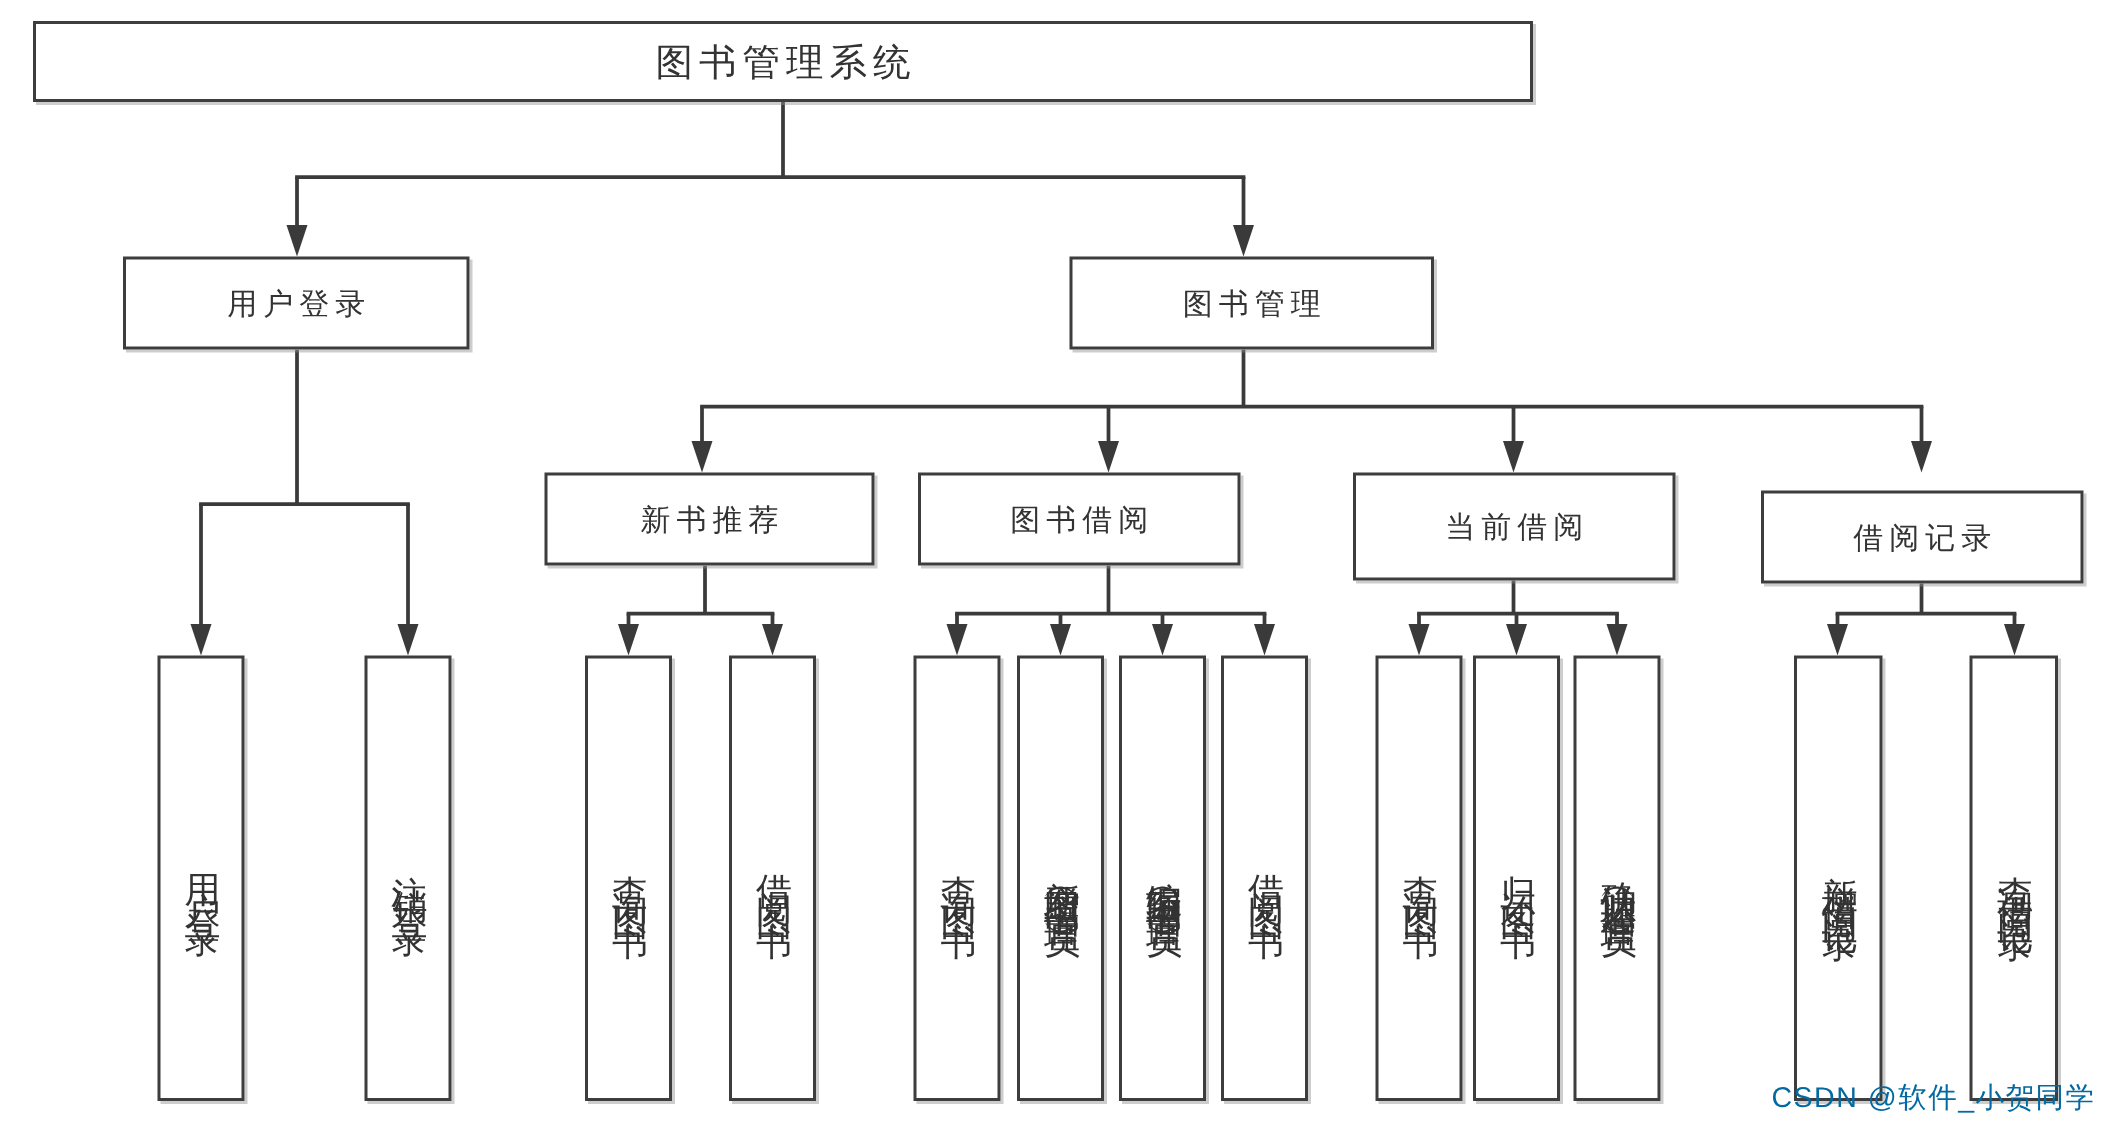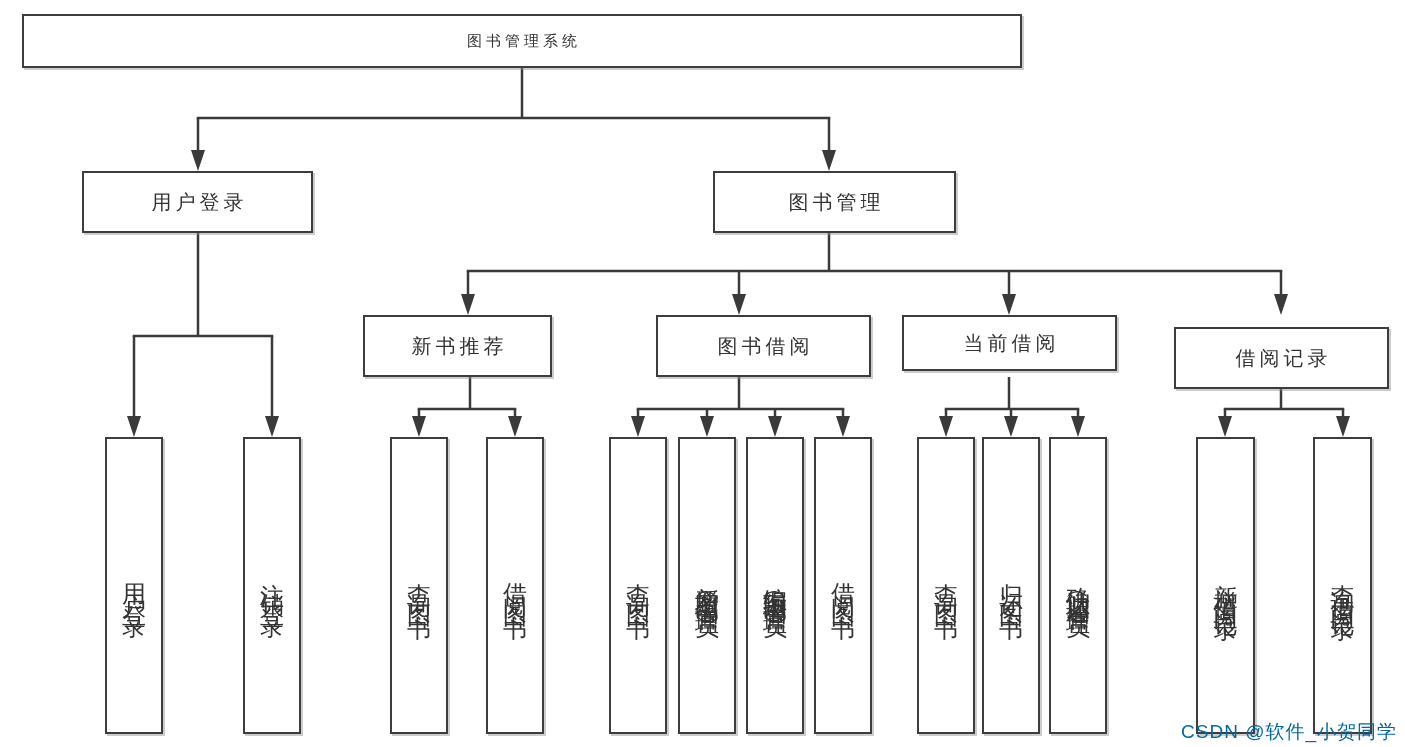--- a/index.html
+++ b/index.html
@@ -22,21 +22,21 @@
     display:flex;align-items:center;justify-content:center;
     color:#333333;
     box-sizing:border-box;
   }
   .h-node{
     font-size:20px;
     letter-spacing:4px;
     text-indent:4px; 
     white-space:nowrap;
   }
-  .root-node{font-size:15px;}
+  .root-node{font-size:25px;}
   .v-node{
     font-size:24px;
     writing-mode:vertical-rl;
     text-orientation:mixed;
     line-height:1;
   }
   .sp4{letter-spacing:11px;}
   .sp6{letter-spacing:7px;}
   .sp9{letter-spacing:4px;}
   .watermark{
@@ -117,23 +117,23 @@
       <polygon points="1218,416 1232,416 1225,437"></polygon>
       <polygon points="1336,416 1350,416 1343,437"></polygon>
     </g>
   </svg>
 
   <div class="node h-node root-node" style="left:22px;top:14px;width:1000px;height:54px;">图书管理系统</div>
 
   <div class="node h-node" style="left:82px;top:171px;width:231px;height:62px;">用户登录</div>
   <div class="node h-node" style="left:713px;top:171px;width:243px;height:62px;">图书管理</div>
 
-  <div class="node h-node" style="left:363px;top:315px;width:189px;height:62px;">新书推荐</div>
-  <div class="node h-node" style="left:656px;top:315px;width:215px;height:62px;">图书借阅</div>
-  <div class="node h-node" style="left:902px;top:315px;width:215px;height:56px;">当前借阅</div>
+  <div class="node h-node" style="left:363px;top:315px;width:220px;height:62px;">新书推荐</div>
+  <div class="node h-node" style="left:612px;top:315px;width:215px;height:62px;">图书借阅</div>
+  <div class="node h-node" style="left:902px;top:315px;width:215px;height:72px;">当前借阅</div>
   <div class="node h-node" style="left:1174px;top:327px;width:215px;height:62px;">借阅记录</div>
 
   <div class="node v-node sp4" style="left:105px;top:437px;width:58px;height:297px;">用户登录</div>
   <div class="node v-node sp4" style="left:243px;top:437px;width:58px;height:297px;">注销登录</div>
 
   <div class="node v-node sp4" style="left:390px;top:437px;width:58px;height:297px;">查询图书</div>
   <div class="node v-node sp4" style="left:486px;top:437px;width:58px;height:297px;">借阅图书</div>
 
   <div class="node v-node sp4" style="left:609px;top:437px;width:58px;height:297px;">查询图书</div>
   <div class="node v-node sp9" style="left:678px;top:437px;width:58px;height:297px;">新增图书（管理员）</div>

